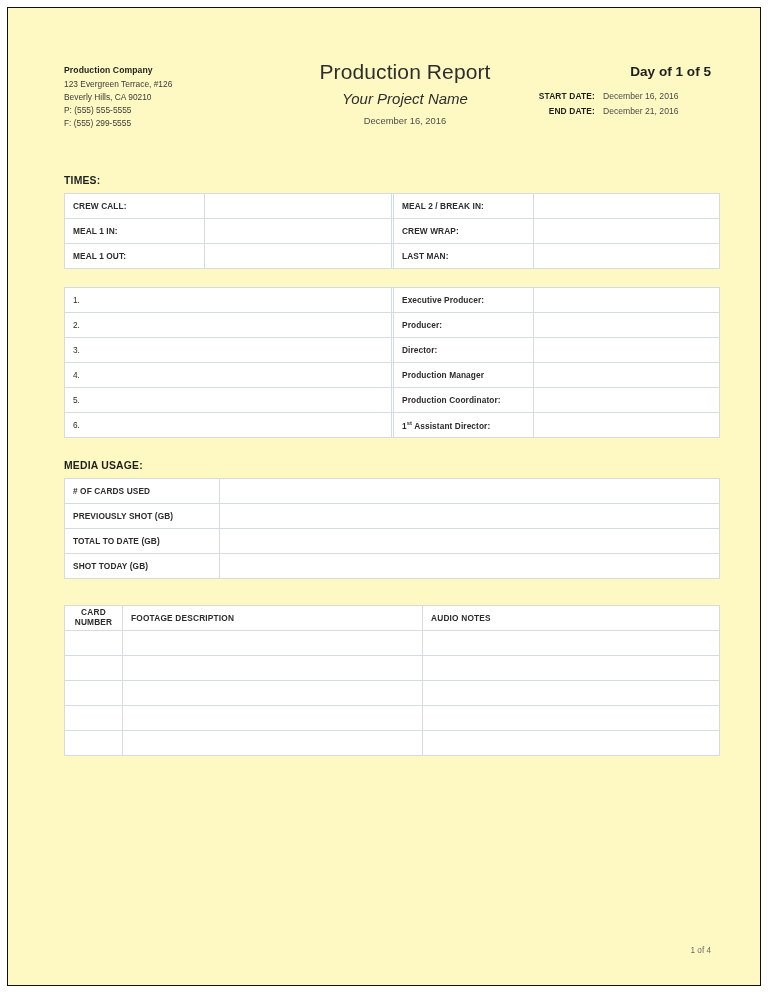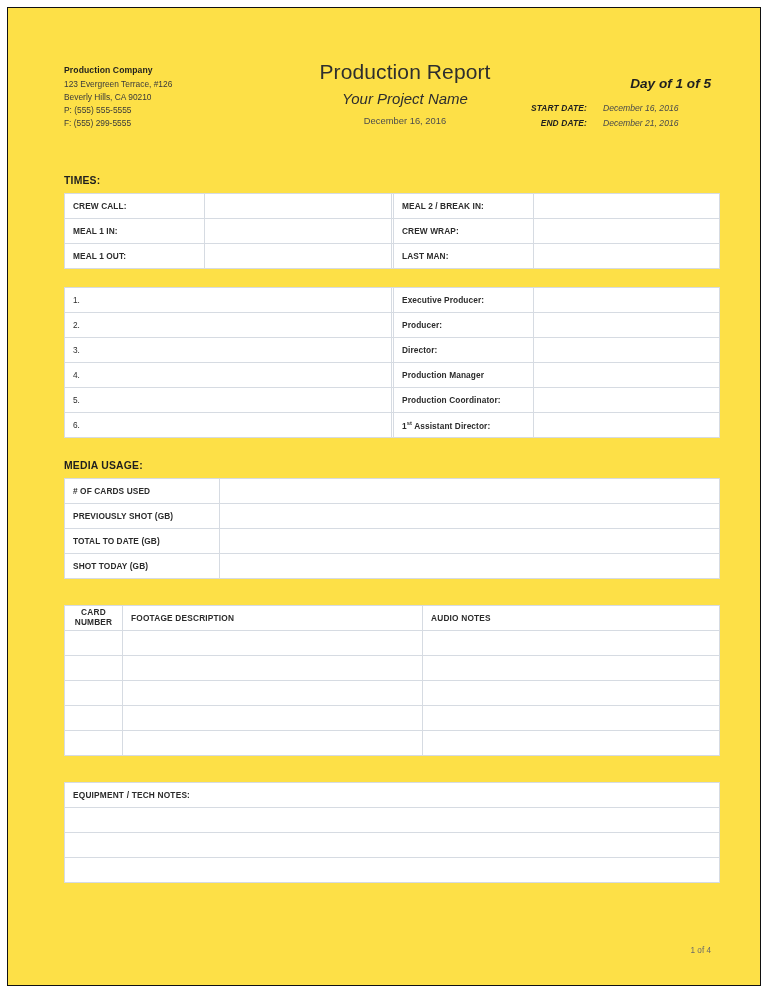--- a/index.html
+++ b/index.html
@@ -19,21 +19,21 @@
   }
 
   
   .page-frame {
     position: absolute;
     left: 7px;
     top: 7px;
     width: 754px;
     height: 979px;
     border: 1.5px solid #111111;
-    background: #fde047;
+    background: #fef9c3;
   }
   .page-inner {
     position: absolute;
     left: 49px;
     top: 45px;
     width: 656px;
     height: 910px;
   }
 
   
@@ -85,39 +85,37 @@
   .doc-date {
     font-size: 9.4px;
     color: #4d4d4d;
     margin-top: 10px;
     line-height: 1;
   }
 
   .daymeta-block {
     position: absolute;
     right: 2px;
-    top: 24px;
+    top: 12px;
     width: 230px;
     text-align: right;
-    font-style: italic;
   }
   .day-of {
     font-size: 13.6px;
     font-weight: bold;
     color: #1f1f1f;
     line-height: 1;
     margin-bottom: 13px;
   }
   .meta-row {
     display: flex;
     justify-content: flex-end;
     align-items: center;
     margin-bottom: 7px;
     line-height: 1;
-    gap: 8px;
   }
   .meta-label {
     font-size: 8.4px;
     font-weight: bold;
     color: #1f1f1f;
     letter-spacing: .15px;
     margin-right: 8px;
   }
   .meta-value {
     font-size: 8.6px;
@@ -384,36 +382,17 @@
         <tr>
           <td class="val row-tall"></td>
           <td class="val row-tall"></td>
           <td class="val row-tall"></td>
         </tr>
       </tbody>
     </table>
 
     <div class="spacer-lg"></div>
 
-    <table class="grid">
-      <colgroup>
-          <col style="width:655px">
-        </colgroup>
-      <tbody>
-        <tr>
-          <td class="hdr">EQUIPMENT / TECH NOTES:</td>
-        </tr>
-        <tr>
-          <td class="val notes-tall"></td>
-        </tr>
-        <tr>
-          <td class="val notes-tall"></td>
-        </tr>
-        <tr>
-          <td class="val notes-tall"></td>
-        </tr>
-      </tbody>
-    </table>
 
     <div class="page-footer">1 of 4</div>
 
   </div>
 </div>
 
 </body></html>

